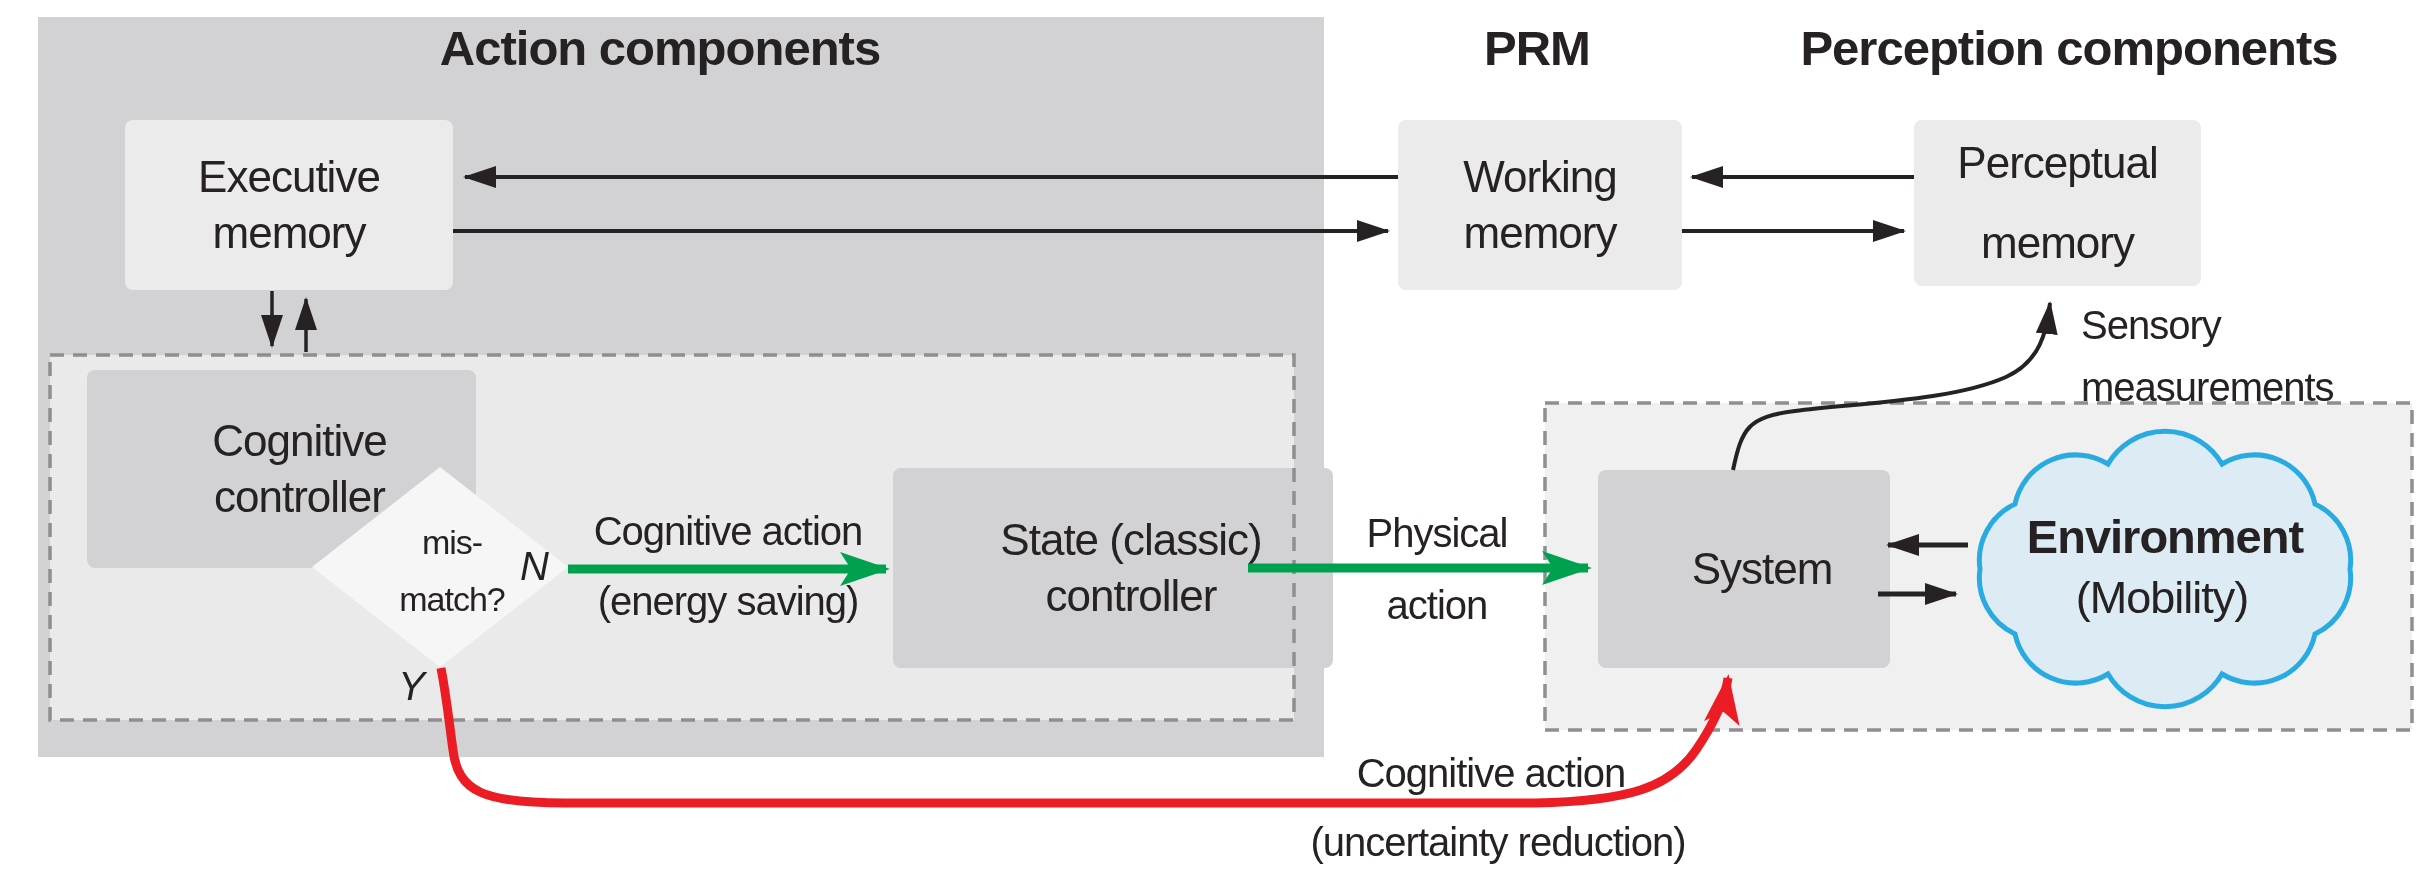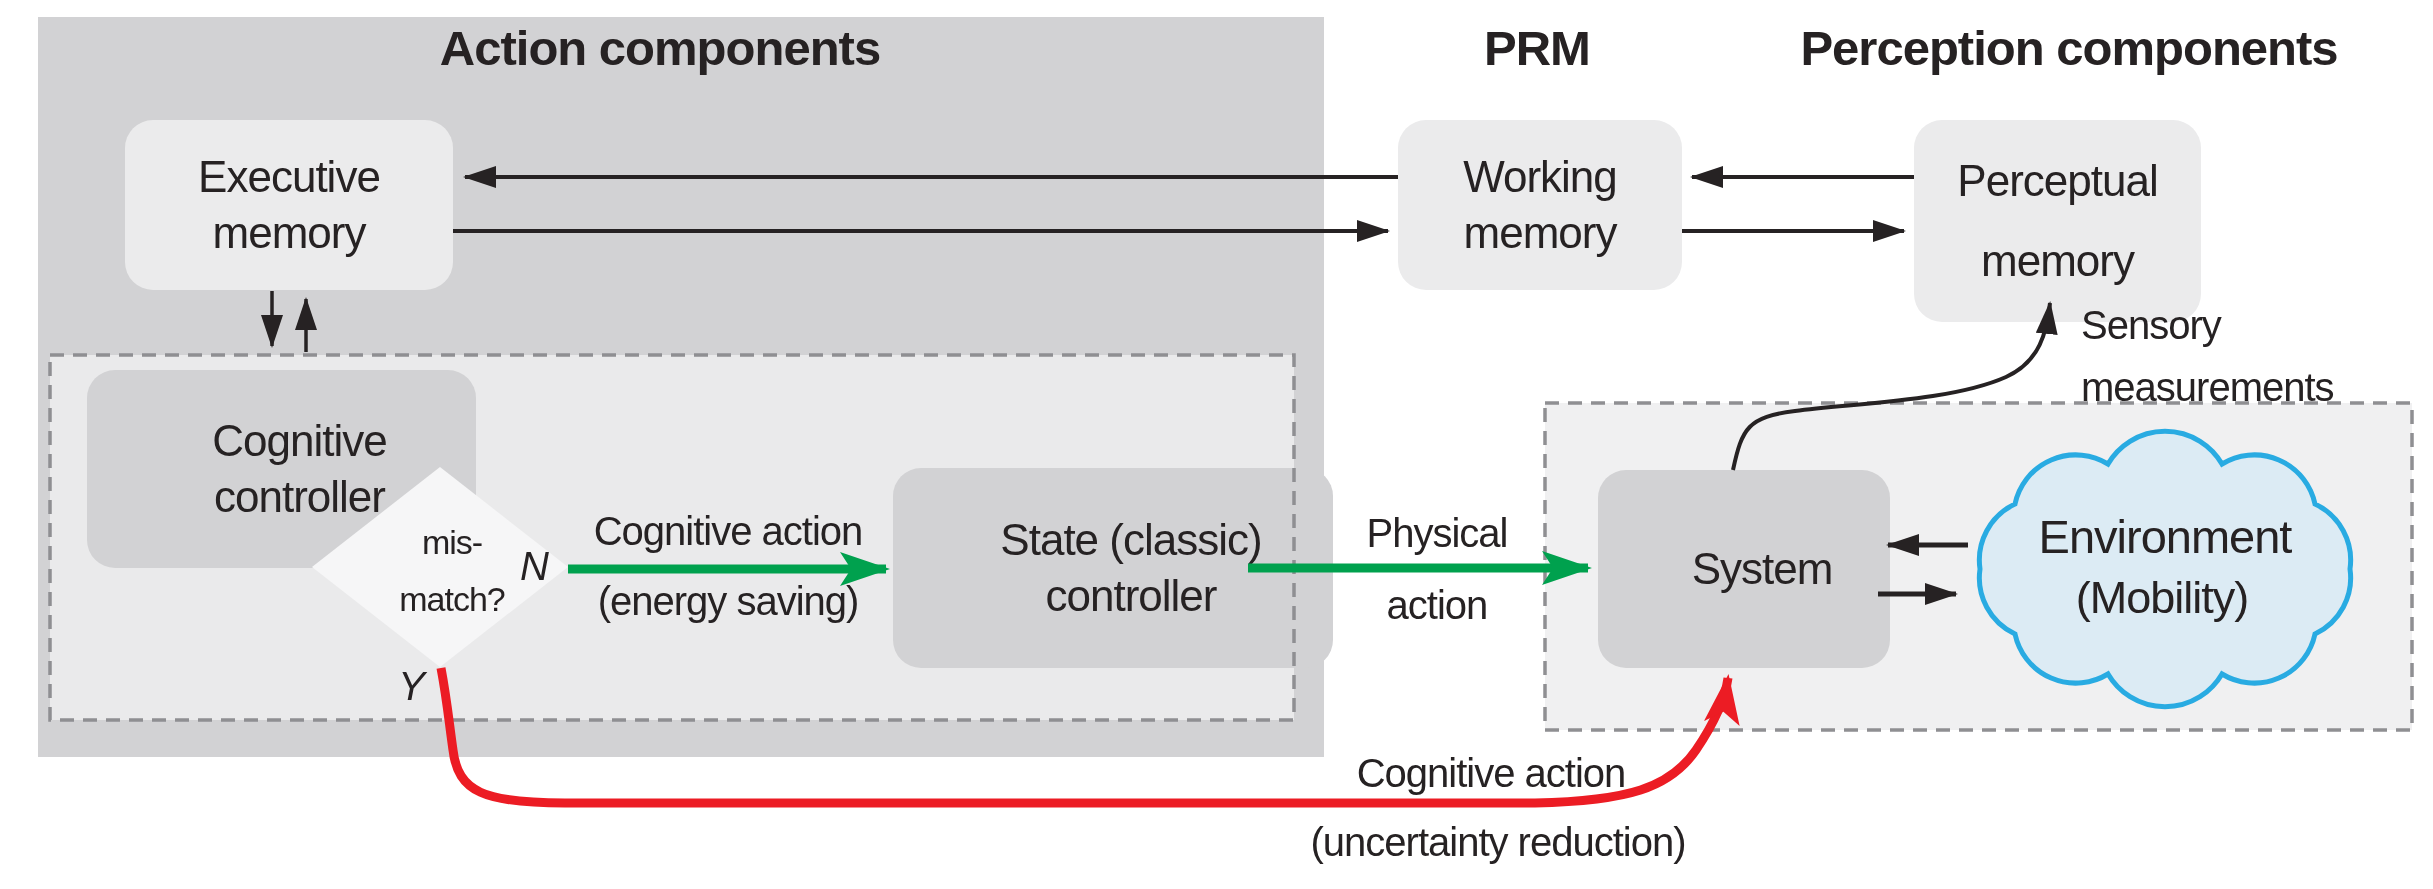--- a/index.html
+++ b/index.html
@@ -19,31 +19,31 @@
   .fill-action-dashed{
     left:50px;top:355px;width:1244px;height:365px;
     background:#eaeaeb;
   }
   .fill-perception-dashed{
     left:1545px;top:403px;width:867px;height:327px;
     background:#f0f0f1;
   }
   
   .node{
-    border-radius:28px;
+    border-radius:8px;
     display:flex;flex-direction:column;
     align-items:center;justify-content:center;
     text-align:center;
     font-size:44px;line-height:56px;letter-spacing:-1px;
   }
   .node-light{background:#ebebec;}
   .node-dark{background:#d2d2d4;padding-left:36px;}
   .box-executive{left:125px;top:120px;width:328px;height:170px;}
   .box-working{left:1398px;top:120px;width:284px;height:170px;}
-  .box-perceptual{left:1914px;top:120px;width:287px;height:202px;gap:24px;}
+  .box-perceptual{left:1914px;top:120px;width:287px;height:166px;gap:24px;}
   .box-cognitive{left:87px;top:370px;width:353px;height:198px;}
   .box-state{left:893px;top:468px;width:404px;height:200px;}
   .box-system{left:1598px;top:470px;width:256px;height:198px;}
   
   .title{
     font-size:49px;font-weight:bold;letter-spacing:-1px;
     transform:translateX(-50%);white-space:nowrap;top:20px;
   }
   .t-action{left:660px;}
   .t-prm{left:1537px;}
@@ -65,21 +65,21 @@
   .lab-mismatch{
     left:352px;top:514px;width:200px;
     font-size:34px;line-height:57px;text-align:center;letter-spacing:-1px;
   }
   .lab-yn{font-size:40px;font-style:italic;letter-spacing:-1px;}
   .lab-n{left:534px;top:566px;}
   .lab-y{left:411px;top:686px;}
   
   .lab-env{
     left:2165px;top:537px;
-    font-size:47px;font-weight:normal;line-height:60px;letter-spacing:-1px;
+    font-size:47px;font-weight:bold;line-height:60px;letter-spacing:-1px;
   }
   .lab-mob{
     left:2162px;top:598px;
     font-size:45px;line-height:56px;letter-spacing:-1px;
   }
 </style>
 </head>
 <body>
 
 <div class="abs panel-action"></div>

